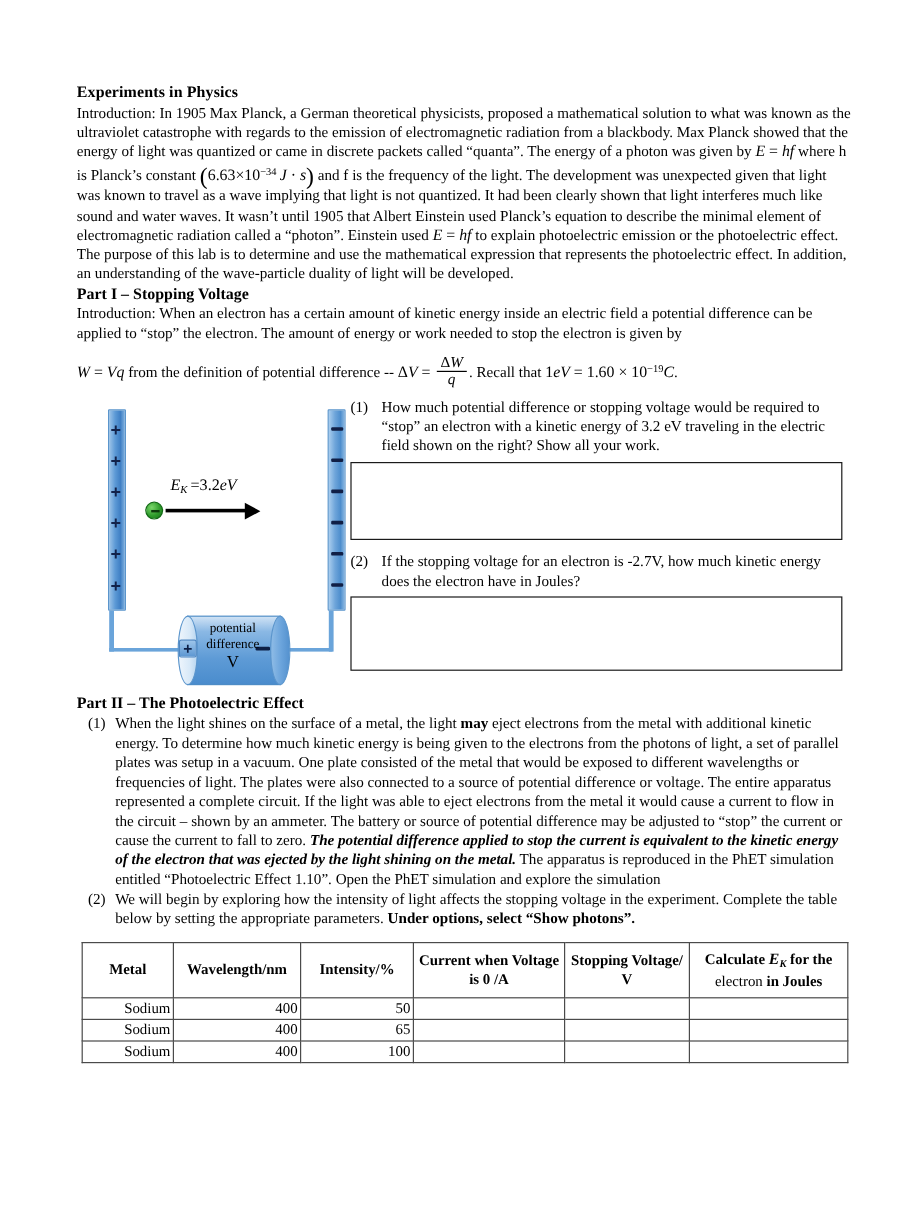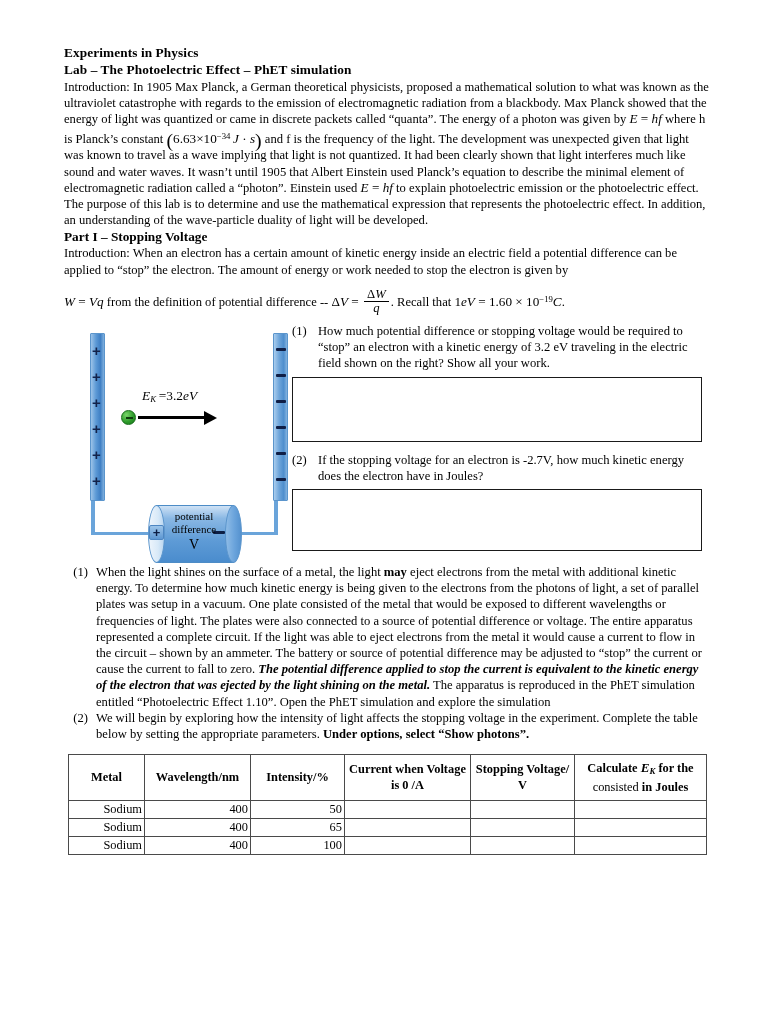--- a/index.html
+++ b/index.html
@@ -9,21 +9,21 @@
     height: 1024px;
     background: #ffffff;
     font-family: "Liberation Serif", "DejaVu Serif", serif;
     color: #000000;
     overflow: hidden;
   }
   .page {
     position: relative;
     width: 768px;
     height: 1024px;
-    padding: 44px 58px 0 64px;
+    padding: 68px 58px 0 64px;
   }
 
   
   .doc-title {
     font-weight: bold;
     font-size: 13.3px;
     line-height: 17px;
     letter-spacing: 0.1px;
   }
   .part-heading {
@@ -301,21 +301,20 @@
   .col-stop  { width: 104px; }
   .col-calc  { width: 132px; }
 </style>
 </head>
 <body>
 
 <div class="page">
 
   <div>
     <div class="doc-title">Experiments in Physics</div>
-    <div class="doc-title">Lab – The Photoelectric Effect – PhET simulation</div>
   </div>
 
 
   <div class="body-text intro-block">
     <span>Introduction: In 1905 Max Planck, a German theoretical physicists, proposed a mathematical solution to what was known as the ultraviolet catastrophe with regards to the emission of electromagnetic radiation from a blackbody. Max Planck showed that the energy of light was quantized or came in discrete packets called “quanta”. The energy of a photon was given by </span><span class="math"><span class="mi">E</span> <span class="mn">=</span> <span class="mi">hf</span></span><span> where h is Planck’s constant </span><span class="math"><span class="paren-big">(</span><span class="mn">6.63</span><span class="mn">×</span><span class="mn">10</span><span class="sup">−34</span><span class="mi"> J</span> <span class="mn">·</span> <span class="mi">s</span><span class="paren-big">)</span></span><span> and f is the frequency of the light. The development was unexpected given that light was known to travel as a wave implying that light is not quantized. It had been clearly shown that light interferes much like sound and water waves. It wasn’t until 1905 that Albert Einstein used Planck’s equation to describe the minimal element of electromagnetic radiation called a “photon”. Einstein used </span><span class="math"><span class="mi">E</span> <span class="mn">=</span> <span class="mi">hf</span></span><span> to explain photoelectric emission or the photoelectric effect. The purpose of this lab is to determine and use the mathematical expression that represents the photoelectric effect. In addition, an understanding of the wave-particle duality of light will be developed.</span>
   </div>
 
   <div class="part-heading">Part I – Stopping Voltage</div>
   <div class="body-text">Introduction: When an electron has a certain amount of kinetic energy inside an electric field a potential difference can be applied to “stop” the electron. The amount of energy or work needed to stop the electron is given by</div>
 
@@ -376,20 +375,21 @@
       <div class="answer-box box1"></div>
 
       <div class="q" style="margin-top:10px;">
         <div class="q-num">(2)</div>
         <div class="q-text">If the stopping voltage for an electron is -2.7V, how much kinetic energy does the electron have in Joules?</div>
       </div>
       <div class="answer-box box2"></div>
     </div>
   </div>
 
+  <div class="part-heading" style="margin-top:6px;">Part II – The Photoelectric Effect</div>
 
   <div class="p2-list">
     <div class="p2-item">
       <div class="p2-num">(1)</div>
       <div class="p2-body"><span>When the light shines on the surface of a metal, the light </span><b class="bold">may</b><span> eject electrons from the metal with additional kinetic energy. To determine how much kinetic energy is being given to the electrons from the photons of light, a set of parallel plates was setup in a vacuum. One plate consisted of the metal that would be exposed to different wavelengths or frequencies of light. The plates were also connected to a source of potential difference or voltage. The entire apparatus represented a complete circuit. If the light was able to eject electrons from the metal it would cause a current to flow in the circuit – shown by an ammeter. The battery or source of potential difference may be adjusted to “stop” the current or cause the current to fall to zero. </span><span class="bi">The potential difference applied to stop the current is equivalent to the kinetic energy of the electron that was ejected by the light shining on the metal.</span><span> The apparatus is reproduced in the PhET simulation entitled “Photoelectric Effect 1.10”. Open the PhET simulation and explore the simulation</span></div>
     </div>
 
     <div class="p2-item">
       <div class="p2-num">(2)</div>
       <div class="p2-body"><span>We will begin by exploring how the intensity of light affects the stopping voltage in the experiment. Complete the table below by setting the appropriate parameters. </span><b class="bold">Under options, select “Show photons”.</b></div>
@@ -405,21 +405,21 @@
         <col class="col-stop">
         <col class="col-calc">
     </colgroup>
     <thead>
       <tr>
         <th>Metal</th>
         <th>Wavelength/nm</th>
         <th>Intensity/%</th>
         <th>Current when Voltage is 0 /A</th>
         <th>Stopping Voltage/ V</th>
-        <th><span>Calculate </span><span class="math"><span class="mi">E</span><span class="sub">K</span></span><span> for the</span><br><span style="font-weight:normal">consisted </span><b>in Joules</b></th>
+        <th><span>Calculate </span><span class="math"><span class="mi">E</span><span class="sub">K</span></span><span> for the</span><br><span style="font-weight:normal">electron </span><b>in Joules</b></th>
       </tr>
     </thead>
     <tbody>
       <tr>
         <td>Sodium</td>
         <td>400</td>
         <td>50</td>
         <td></td>
         <td></td>
         <td></td>

